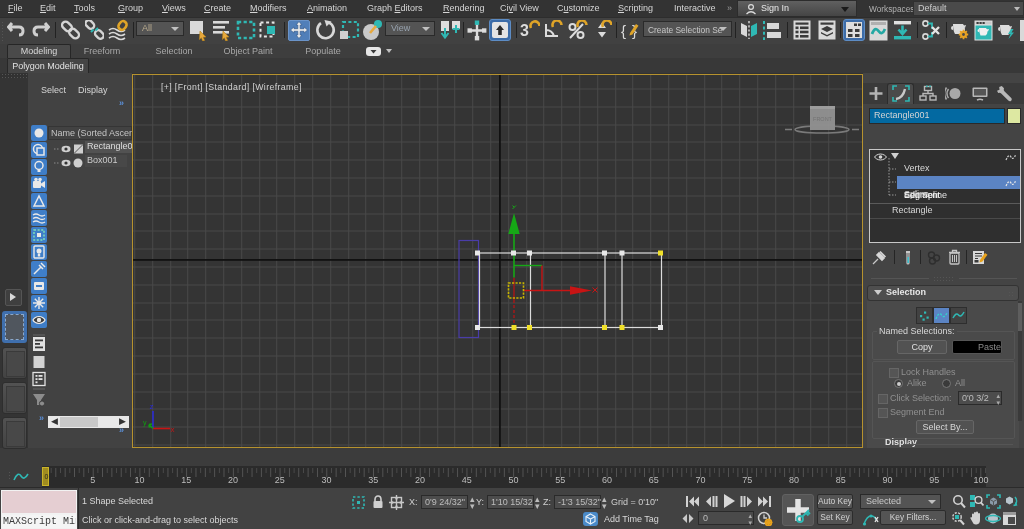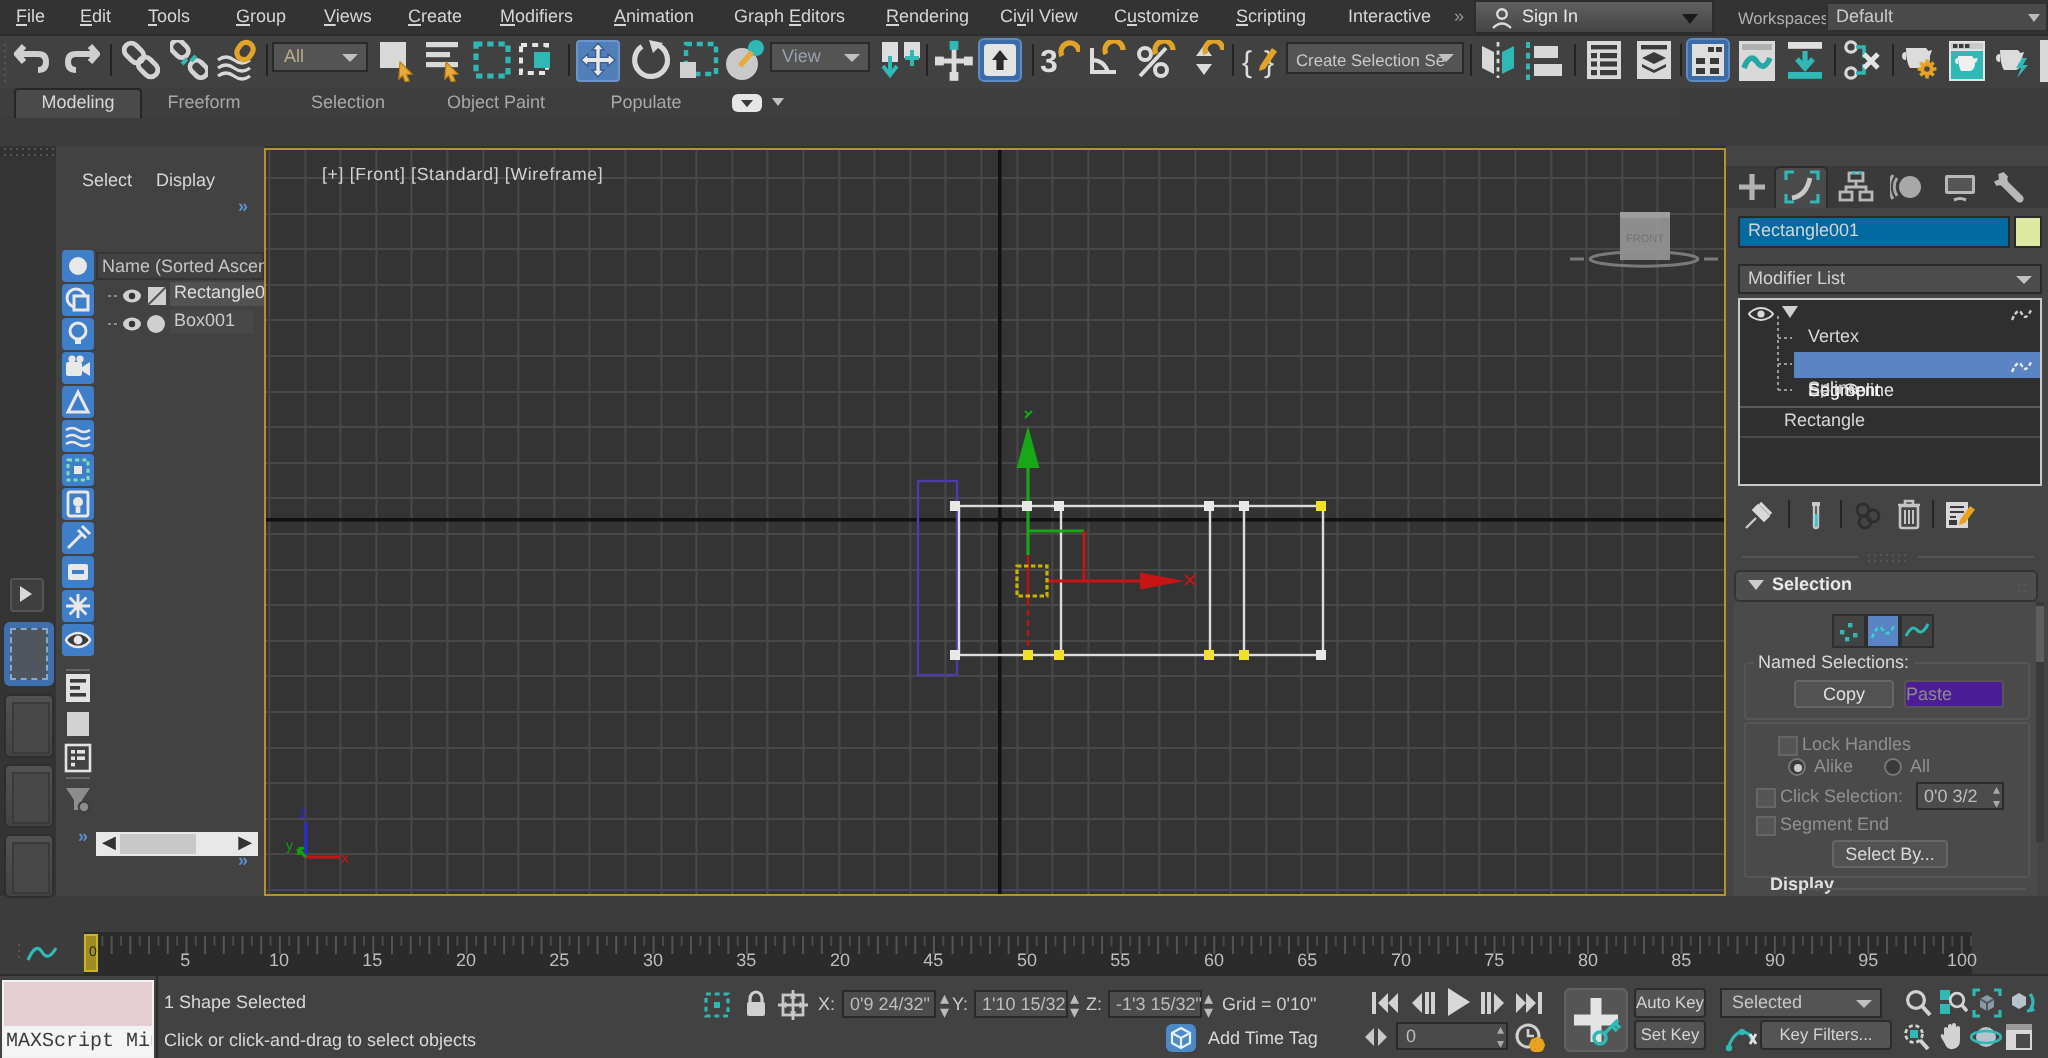--- a/index.html
+++ b/index.html
@@ -300,20 +300,23 @@
  <div class="tab" style="left:144px;width:60px;line-height:14px;">Selection</div>
  <div class="tab" style="left:208px;width:80px;line-height:14px;">Object Paint</div>
  <div class="tab" style="left:293px;width:60px;line-height:14px;">Populate</div>
  <svg class="abs" style="left:366px;top:3px" width="15" height="9" viewBox="0 0 15 9">
         <rect x="0" y="0" width="15" height="9" rx="3" fill="#e6e6e6"></rect>
         <path d="M4.5 3 h6 l-3 3.6 Z" fill="#3a3a3a"></path>
       </svg>
  <span style="position:absolute;left:386px;top:5px;width:0;height:0;border-left:3px solid transparent;border-right:3.5px solid transparent;border-top:4px solid #c0c0c0;"></span>
 </div>
 
+<div class="abs panelrow">
+      <div class="pmbtn">Polygon Modeling</div>
+    </div>
 
 <div class="abs griprow">
  <div class="abs dots" style="left:1px;top:0px;width:26px;height:5px;"></div>
  <div class="abs dots" style="left:33px;top:0px;width:92px;height:5px;"></div>
  <div class="abs dots" style="left:863px;top:0px;width:161px;height:5px;"></div>
 </div>
 
 <div class="abs leftstrip" id="leftstrip">
  <div class="abs" style="left:5px;top:211px;width:15px;height:15px;background:#3f3f3f;border:1px solid #555;border-radius:2px;">
    <span style="position:absolute;left:4px;top:3px;width:0;height:0;border-top:4.5px solid transparent;border-bottom:4.5px solid transparent;border-left:6px solid #d8d8d8;"></span>
@@ -593,24 +596,20 @@
       </svg>
  <svg style="position:absolute;left:133px;top:12px" width="18" height="17" viewBox="0 0 18 17">
         <path d="M3.2 2 L5.8 1 L8 3.2 Q7.2 5 8.4 6.2 L15.5 13.3 Q16.3 15 15 16 Q13.5 16.8 12.3 15.5 L5.2 8.4 Q4 7.2 2.2 8 L1 5.8 L3.5 4.8 Z" fill="#b8b8b8"></path>
       </svg>
 
  <div class="field" style="left:6px;top:35px;width:136px;height:16px;background:#0369a1;padding-left:12px;">
         <span style="position:absolute;left:4px;top:1px;font-size:9px;color:#d4d4d4;">Rectangle001</span>
       </div>
  <div style="position:absolute;left:144px;top:35px;width:14px;height:16px;background:#dde8a2;border:1px solid #2a2a2a;box-sizing:border-box;"></div>
 
- <div class="dd" style="left:6px;top:59px;width:152px;height:15px;background:#4c4c4c;">
-        <span style="position:absolute;left:4px;top:1px;color:#d2d2d2;">Modifier List</span>
-        <span class="arr"></span>
-      </div>
 
  <div style="position:absolute;left:6px;top:76px;width:152px;height:94px;background:#2f2f2f;border:1px solid #c8c8c8;box-sizing:border-box;">
   <svg style="position:absolute;left:4px;top:3px" width="13" height="8" viewBox="0 0 13 8">
           <path d="M6.5 1 C9.5 1 12 3 12.5 4 C12 5 9.5 7 6.5 7 C3.5 7 1 5 0.5 4 C1 3 3.5 1 6.5 1 Z" fill="none" stroke="#d8d8d8" stroke-width="1"></path>
           <circle cx="6.5" cy="4" r="1.8" fill="#d8d8d8"></circle>
         </svg>
   <span style="position:absolute;left:21px;top:3px;width:0;height:0;border-left:4px solid transparent;border-right:4px solid transparent;border-top:6px solid #d0d0d0;"></span>
   <span style="position:absolute;left:34px;top:0px;font-size:9px;color:#e2e2e2;margin-top:40px;">Edit Spline</span>
   <svg style="position:absolute;left:135px;top:2px" width="12" height="10" viewBox="0 0 12 10">
           <path d="M1 8 Q4 1 6 5 T11 2" fill="none" stroke="#cccccc" stroke-width="1.2" stroke-dasharray="2 1.2"></path>
@@ -688,21 +687,21 @@
   <div style="position:absolute;left:66px;top:6px;width:15px;height:15px;background:#5b84c4;border:1px solid #2e2e2e;"><svg width="15" height="15" viewBox="0 0 15 15">
             <path d="M2 11 Q5 3 7.5 7 T13 5" fill="none" stroke="#35d0cc" stroke-width="1.4" stroke-dasharray="2.2 1.4"></path>
           </svg></div>
   <div style="position:absolute;left:83px;top:6px;width:15px;height:15px;background:#424242;border:1px solid #2e2e2e;"><svg width="15" height="15" viewBox="0 0 15 15">
             <path d="M2 10 Q5 4 7.5 7 T13 4" fill="none" stroke="#2fb8b4" stroke-width="1.5"></path>
           </svg></div>
 
   <div style="position:absolute;left:5px;top:30px;width:141px;height:27px;border:1px solid #555;border-radius:2px;"></div>
   <span style="position:absolute;left:10px;top:25px;font-size:9px;color:#d8d8d8;background:#4a4a4a;padding:0 2px;">Named Selections:</span>
   <div style="position:absolute;left:30px;top:39px;width:50px;height:14px;background:#525252;border:1px solid #666;border-radius:2px;box-sizing:border-box;text-align:center;font-size:9px;color:#e0e0e0;line-height:12px;">Copy</div>
-  <div style="position:absolute;left:85px;top:39px;width:50px;height:14px;background:#4c1d95;border:1px solid #555;border-radius:2px;box-sizing:border-box;text-align:left;font-size:9px;color:#8a8a8a;line-height:12px;">Paste</div>
+  <div style="position:absolute;left:85px;top:39px;width:50px;height:14px;background:#000000;border:1px solid #555;border-radius:2px;box-sizing:border-box;text-align:right;font-size:9px;color:#8a8a8a;line-height:12px;">Paste</div>
 
   <div style="position:absolute;left:5px;top:60px;width:141px;height:76px;border:1px solid #555;border-radius:2px;"></div>
   <div style="position:absolute;left:22px;top:67px;width:8px;height:8px;background:#555;border:1px solid #666;"></div>
   <span style="position:absolute;left:34px;top:66px;font-size:9px;color:#909090;">Lock Handles</span>
   <span style="position:absolute;left:27px;top:78px;width:9px;height:9px;border-radius:50%;background:#3a3a3a;border:1px solid #777;box-sizing:border-box;"></span>
   <span style="position:absolute;left:29.5px;top:80.5px;width:4px;height:4px;border-radius:50%;background:#cccccc;"></span>
   <span style="position:absolute;left:40px;top:77px;font-size:9px;color:#909090;">Alike</span>
   <span style="position:absolute;left:75px;top:78px;width:9px;height:9px;border-radius:50%;background:#3a3a3a;border:1px solid #777;box-sizing:border-box;"></span>
   <span style="position:absolute;left:88px;top:77px;font-size:9px;color:#909090;">All</span>
   <div style="position:absolute;left:11px;top:93px;width:8px;height:8px;background:#555;border:1px solid #666;"></div>

